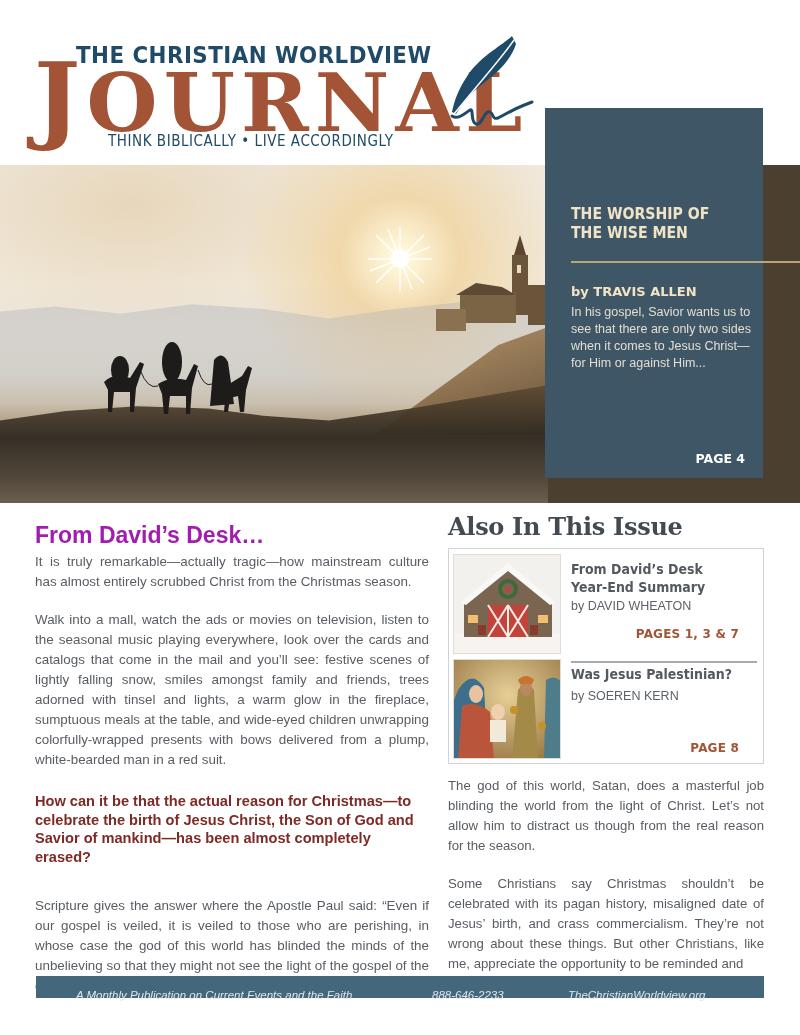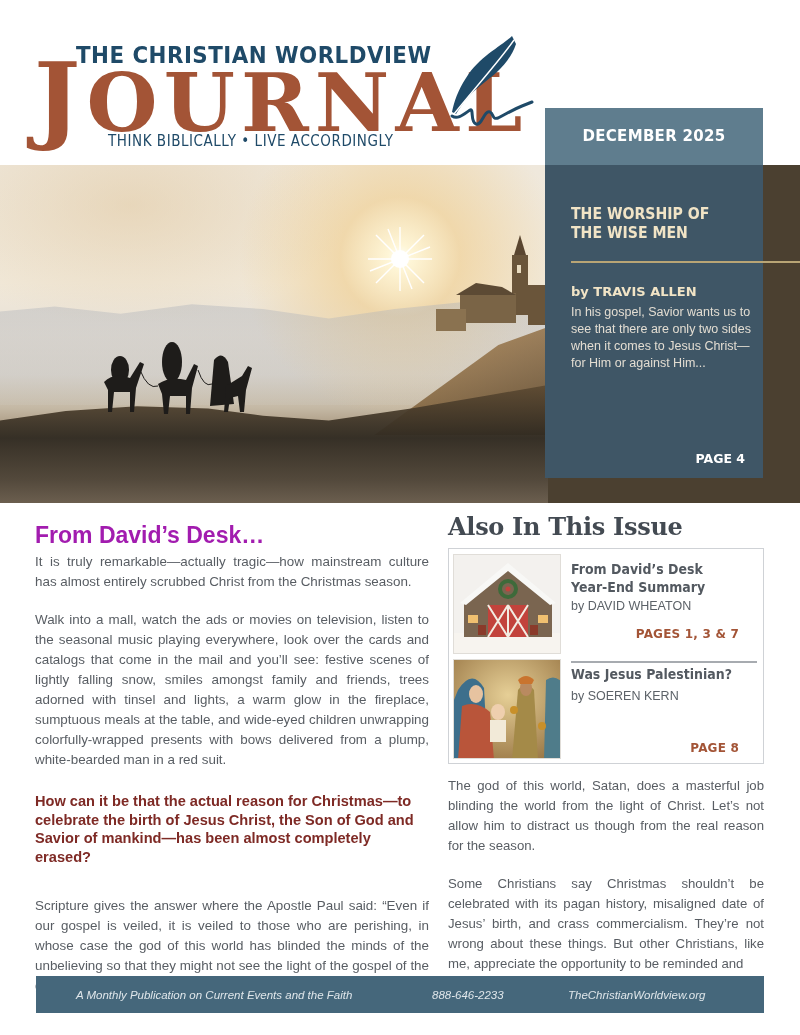--- a/index.html
+++ b/index.html
@@ -60,21 +60,21 @@
   .issue-item.first .issue-by { top: 45px; }
   .issue-item.second .issue-by { top: 30px; }
   .issue-pages { position: absolute; right: 24px; font-size: 12px; font-weight: bold; color: #a35436; font-family: "DejaVu Sans", sans-serif; letter-spacing: 0.2px; }
   .issue-item.first .issue-pages { top: 73px; }
   .issue-item.second .issue-pages { top: 82px; }
   .issue-divider { position: absolute; left: 122px; top: 107px; width: 186px; height: 2px; background: #a7abb0; }
   .right-text { position: absolute; left: 0; top: 266px; width: 316px; }
   .right-text .para { font-size: 13.2px; }
 
   
-  .footer { position: absolute; left: 36px; top: 976px; width: 728px; height: 37px; background: #45677b; color: #dfe6ea; font-style: italic; font-size: 11.5px; font-family: "Liberation Sans", sans-serif; padding-left: 32px; }
+  .footer { position: absolute; left: 36px; top: 976px; width: 728px; height: 22px; background: #45677b; color: #dfe6ea; font-style: italic; font-size: 11.5px; font-family: "Liberation Sans", sans-serif; padding-left: 32px; }
   .footer span { position: absolute; top: 13px; white-space: nowrap; }
   .footer .f1 { left: 40px; }
   .footer .f2 { left: 396px; }
   .footer .f3 { left: 532px; }
 </style>
 </head>
 <body>
 
 <header class="masthead">
   <div class="mast-top">THE CHRISTIAN WORLDVIEW</div>
@@ -120,23 +120,20 @@
         <path d="M58 44 Q 70 36 86 40 L 94 24 L 98 26 L 92 48 L 90 74 L 86 74 L 86 56 L 70 56 L 68 74 L 64 74 L 62 54 Z"></path>
         <path d="M114 20 Q 122 10 128 22 L 134 64 L 110 66 Z"></path>
         <path d="M126 46 L 142 36 L 148 26 L 152 28 L 146 50 L 144 72 L 140 72 L 138 56 L 130 58 L 128 72 L 124 72 Z"></path>
       </g>
       <path d="M40 30 Q 48 50 58 46 M 98 30 Q 104 48 112 44" stroke="#1e1c1a" stroke-width="1" fill="none"></path>
     </svg>
   </div>
 </section>
 
 <aside class="feature">
-  <div class="feature-top">
-    <div class="feature-date">DECEMBER 2025</div>
-  </div>
   <div class="feature-title">THE WORSHIP OF THE WISE MEN</div>
   <div class="feature-by">by TRAVIS ALLEN</div>
   <div class="feature-excerpt">In his gospel, Savior wants us to see that there are only two sides when it comes to Jesus Christ—for Him or against Him...</div>
   <div class="feature-page">PAGE 4</div>
 </aside>
 <div class="feature-rule"></div>
 
 <article class="left-col">
   <h2 class="desk-title">From David’s Desk…</h2>
   <p class="para">It is truly remarkable—actually tragic—how mainstream culture has almost entirely scrubbed Christ from the Christmas season.</p>

